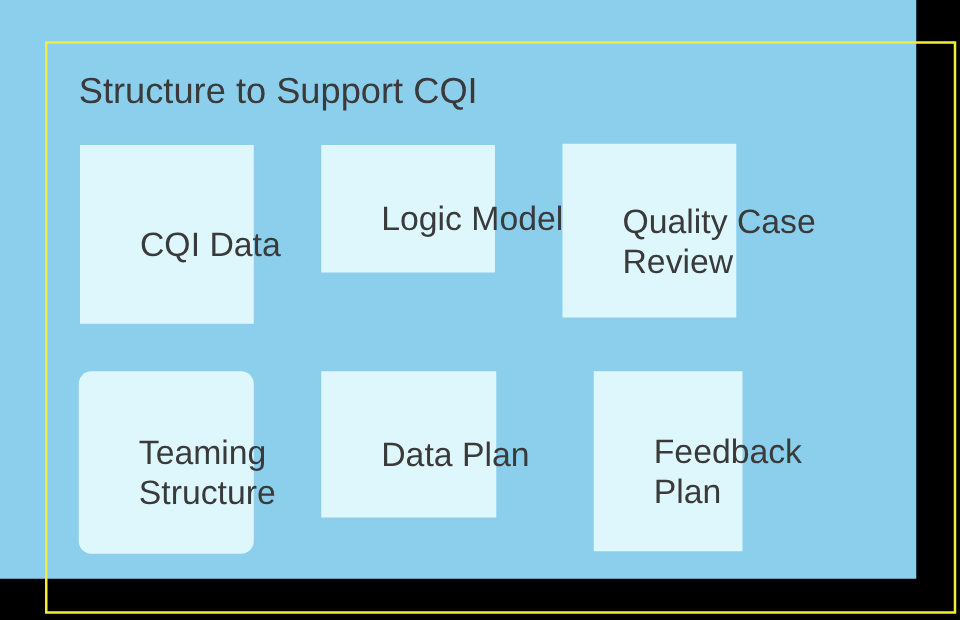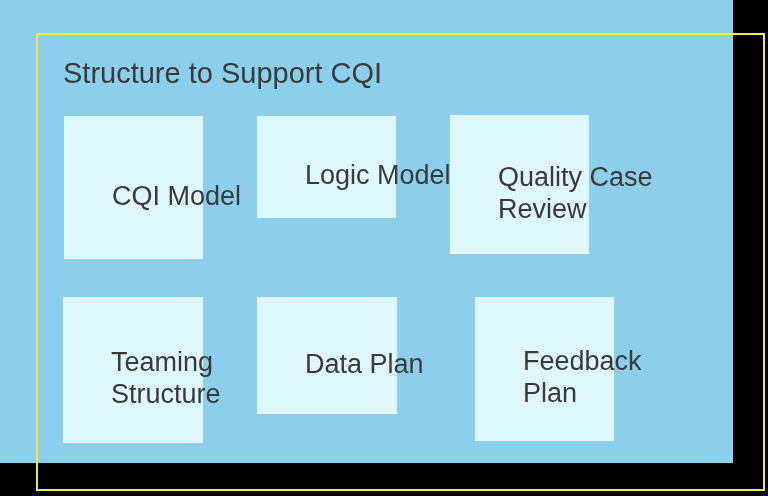--- a/index.html
+++ b/index.html
@@ -41,23 +41,23 @@
     line-height: 33px;
     color: var(--text);
   }
   .box {
     position: absolute;
     background: var(--box-fill);
   }
   .box-1 { left: 64px;  top: 116px; width: 139px; height: 143px; }
   .box-2 { left: 257px; top: 116px; width: 139px; height: 102px; }
   .box-3 { left: 450px; top: 115px; width: 139px; height: 139px; }
-  .box-4 { left: 63px;  top: 297px; width: 140px; height: 146px; }
+  .box-4 { left: 63px;  top: 297px; width: 140px; height: 146px; border-radius: 10px; }
   .box-5 { left: 257px; top: 297px; width: 140px; height: 117px; }
-  .box-6 { left: 475px; top: 297px; width: 139px; height: 144px; }
+  .box-6 { left: 475px; top: 297px; width: 119px; height: 144px; }
   .box-label {
     position: absolute;
     left: 48px;
     top: calc(50% + 8px);
     transform: translateY(-50%);
     width: 230px;
     font-size: 27px;
     line-height: 32px;
     color: var(--text);
     white-space: pre-line;
@@ -67,21 +67,21 @@
 </head>
 <body>
 
 <div class="stage">
 
   <div class="slide">
 
     <div class="title">Structure to Support CQI</div>
 
     <div class="box box-1">
-      <span class="box-label">CQI Model</span>
+      <span class="box-label">CQI Data</span>
     </div>
 
     <div class="box box-2">
       <span class="box-label">Logic Model</span>
     </div>
 
     <div class="box box-3">
       <span class="box-label">Quality Case
 Review</span>
     </div>

